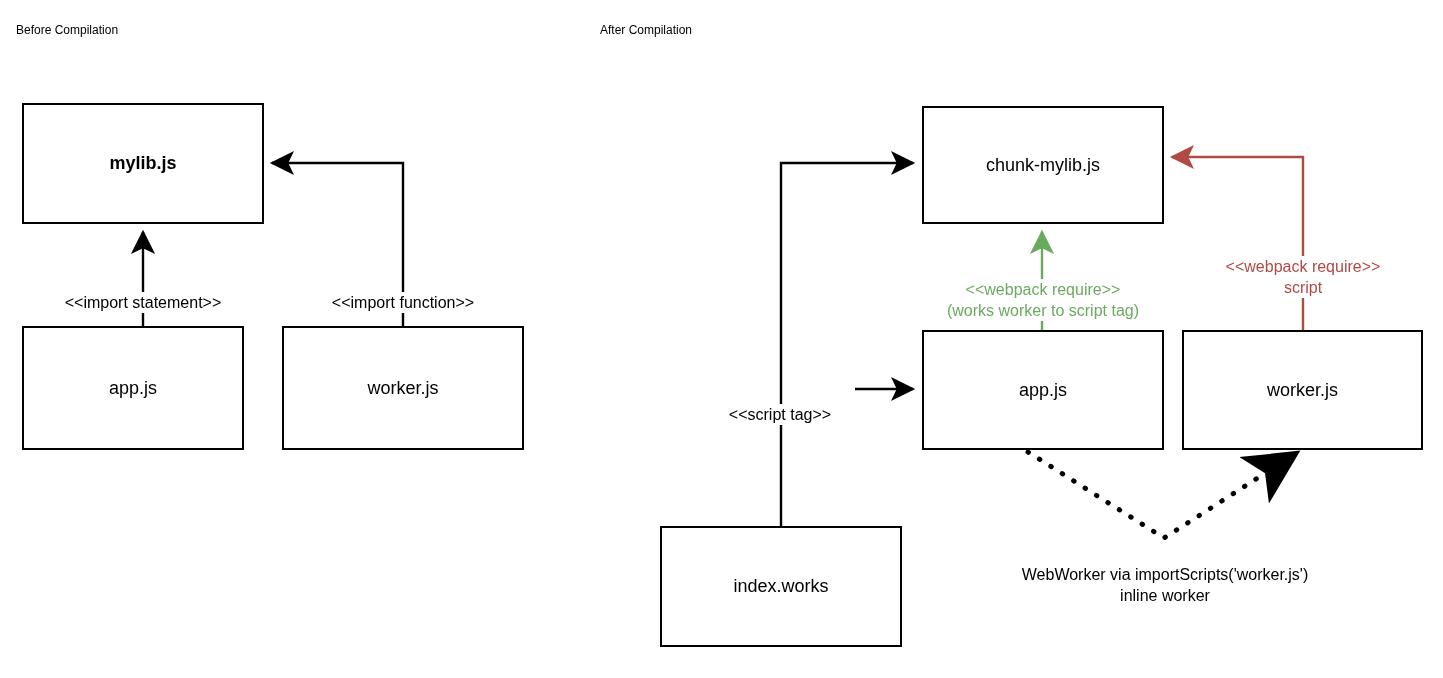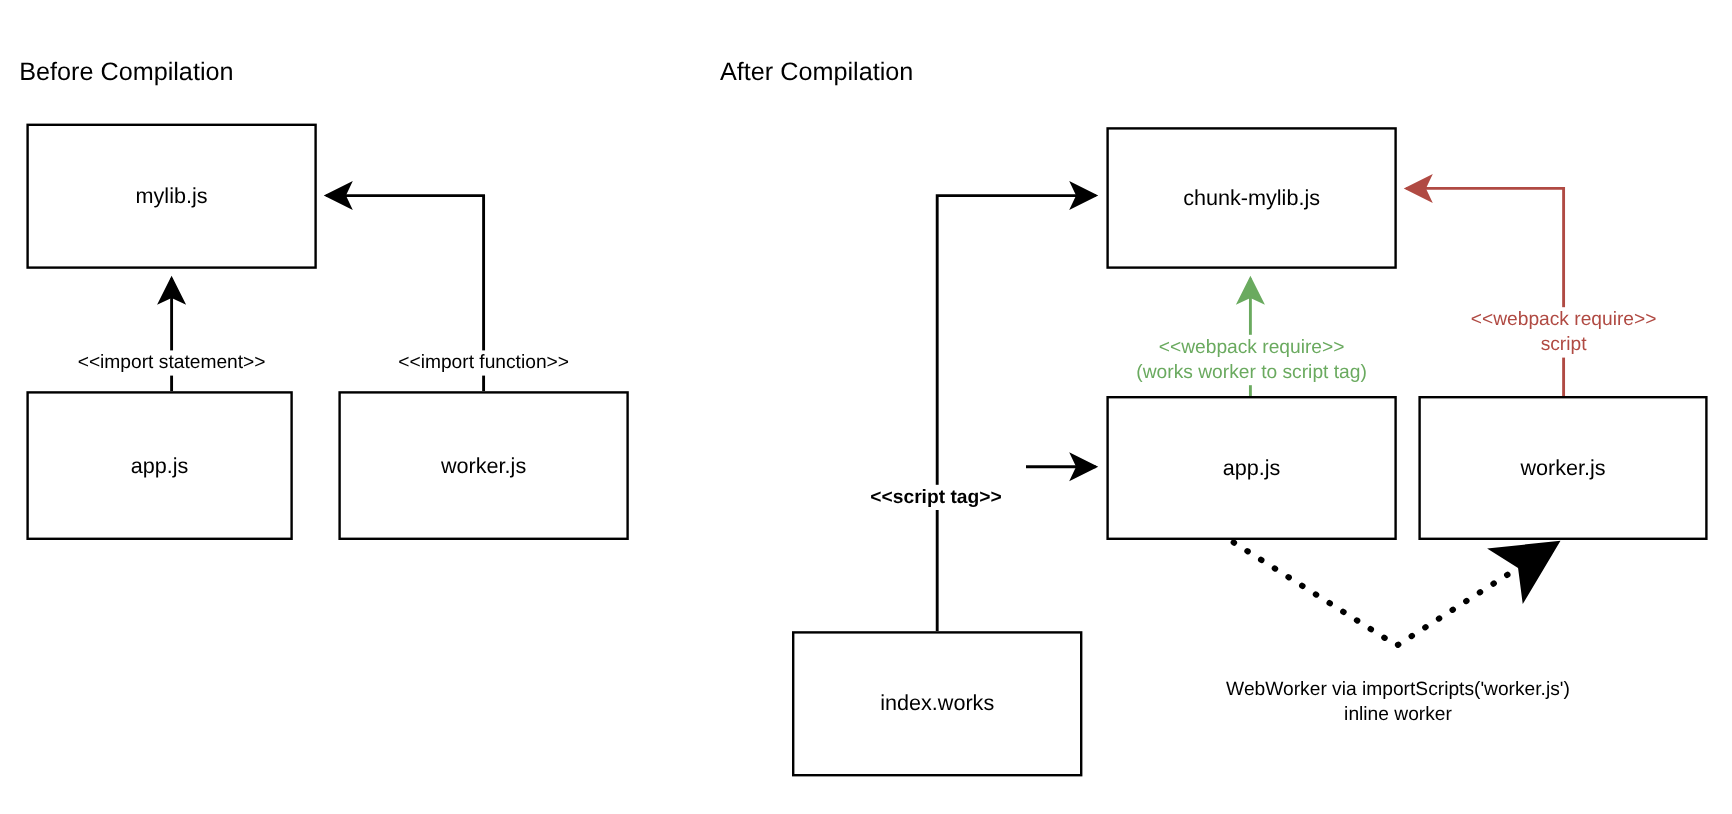--- a/index.html
+++ b/index.html
@@ -11,25 +11,24 @@
   #canvas {
     position: relative;
     width: 1443px;
     height: 678px;
     background: #ffffff;
     font-family: "Liberation Sans", sans-serif;
     overflow: hidden;
   }
   .section-title {
     position: absolute;
-    font-size: 21px;
+    font-size: 12px;
     color: #000000;
     white-space: nowrap;
     line-height: 20px;
-    margin-top: 31px;
   }
   .node-box {
     position: absolute;
     box-sizing: border-box;
     border: 2px solid #000000;
     background: #ffffff;
     display: flex;
     align-items: center;
     justify-content: center;
     z-index: 3;
@@ -95,21 +94,21 @@
 
     <path d="M 855 389 L 913 389" stroke="#000000" stroke-width="2.4" fill="none" marker-end="url(#arrow-black)"></path>
 
     <path d="M 1042 330 L 1042 232" stroke="#6aaa5f" stroke-width="2.4" fill="none" marker-end="url(#arrow-green)"></path>
 
     <path d="M 1303 330 L 1303 157 L 1172 157" stroke="#b04a43" stroke-width="2.4" fill="none" marker-end="url(#arrow-red)"></path>
 
     <path d="M 1028 452 L 1164 538 L 1292 456" stroke="#000000" stroke-width="5" fill="none" stroke-linecap="round" stroke-dasharray="0.5 13" marker-end="url(#arrow-black-dotted)"></path>
   </svg>
 
-  <div class="node-box" style="left:22px; top:103px; width:242px; height:121px;">
+  <div class="node-box" style="left:22px; top:103px; width:242px; height:121px;font-weight:bold;">
     <span class="node-label">mylib.js</span>
   </div>
 
   <div class="node-box" style="left:22px; top:326px; width:222px; height:124px;">
     <span class="node-label">app.js</span>
   </div>
 
   <div class="node-box" style="left:282px; top:326px; width:242px; height:124px;">
     <span class="node-label">worker.js</span>
   </div>
@@ -127,21 +126,21 @@
   </div>
 
   <div class="node-box" style="left:660px; top:526px; width:242px; height:121px;">
     <span class="node-label">index.works</span>
   </div>
 
   <div class="edge-label" style="left:32px; top:266px; width:222px;">&lt;&lt;import statement&gt;&gt;</div>
 
   <div class="edge-label" style="left:295px; top:266px; width:216px;">&lt;&lt;import function&gt;&gt;</div>
 
-  <div class="edge-label" style="left:707px; top:378px; width:146px;font-weight:bold;">&lt;&lt;script tag&gt;&gt;</div>
+  <div class="edge-label" style="left:707px; top:378px; width:146px;">&lt;&lt;script tag&gt;&gt;</div>
 
   <div class="edge-label green" style="left:912px; top:253px; width:262px;">
     <div>&lt;&lt;webpack require&gt;&gt;</div>
     <div>(works worker to script tag)</div>
   </div>
 
   <div class="edge-label red" style="left:1192px; top:230px; width:222px;">
     <div>&lt;&lt;webpack require&gt;&gt;</div>
     <div>script</div>
   </div>

